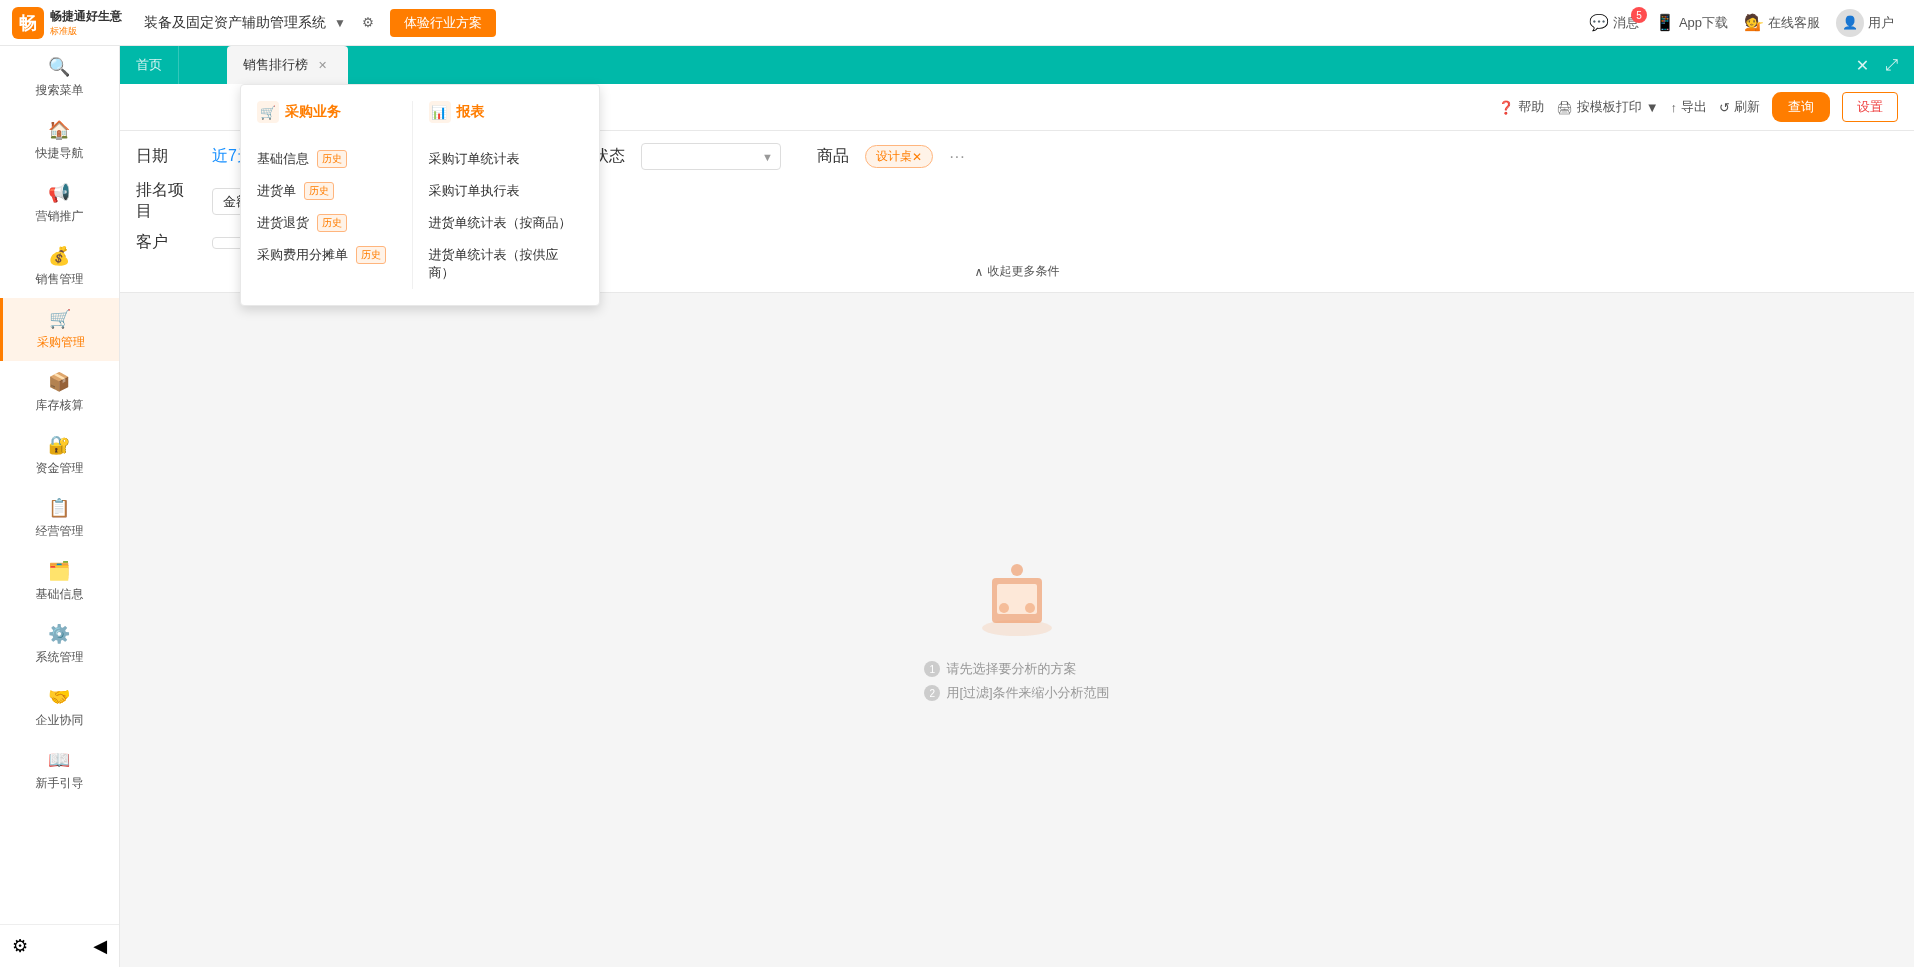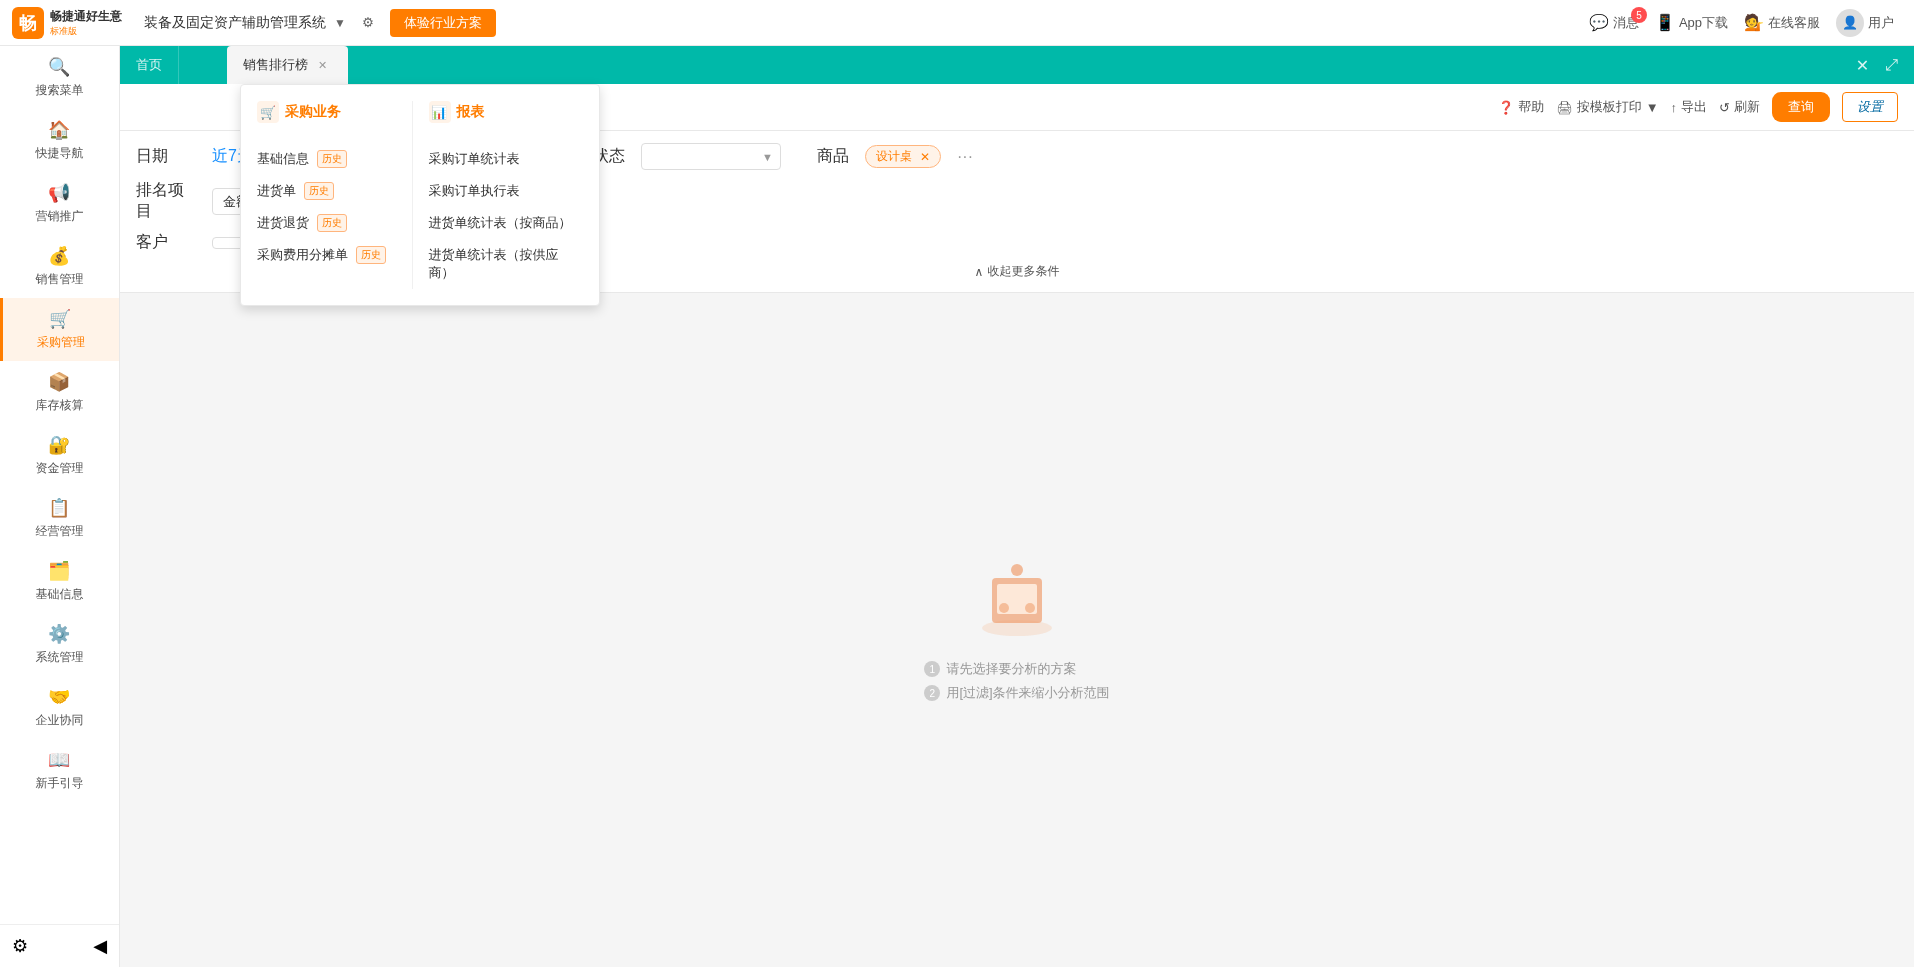--- a/index.html
+++ b/index.html
@@ -258,27 +258,26 @@
       background: #ff7d00;
       color: white;
       border: none;
       border-radius: 9px;
       padding: 6px 16px;
       font-size: 13px;
       cursor: pointer;
     }
     .toolbar-btn-outline {
       background: white;
-      color: #0369a1;
+      color: #ef4444;
       border: 1px solid #ff7d00;
       border-radius: 4px;
       padding: 5px 14px;
       font-size: 13px;
       cursor: pointer;
-      font-style: italic;
     }
 
     
     .filter-area {
       background: #fff;
       padding: 12px 16px;
       border-bottom: 1px solid #e8e8e8;
       flex-shrink: 0;
     }
     .filter-row {
@@ -316,21 +315,21 @@
     }
     .filter-tag {
       display: inline-flex;
       align-items: center;
       background: #fff3e8;
       border: 1px solid #ffb57d;
       border-radius: 12px;
       padding: 2px 10px;
       font-size: 12px;
       color: #ff7d00;
-      gap: 8px;
+      gap: 0;
     }
     .filter-dots {
       font-size: 16px;
       color: #999;
       cursor: pointer;
     }
     .collapse-btn {
       background: none;
       border: none;
       cursor: pointer;

